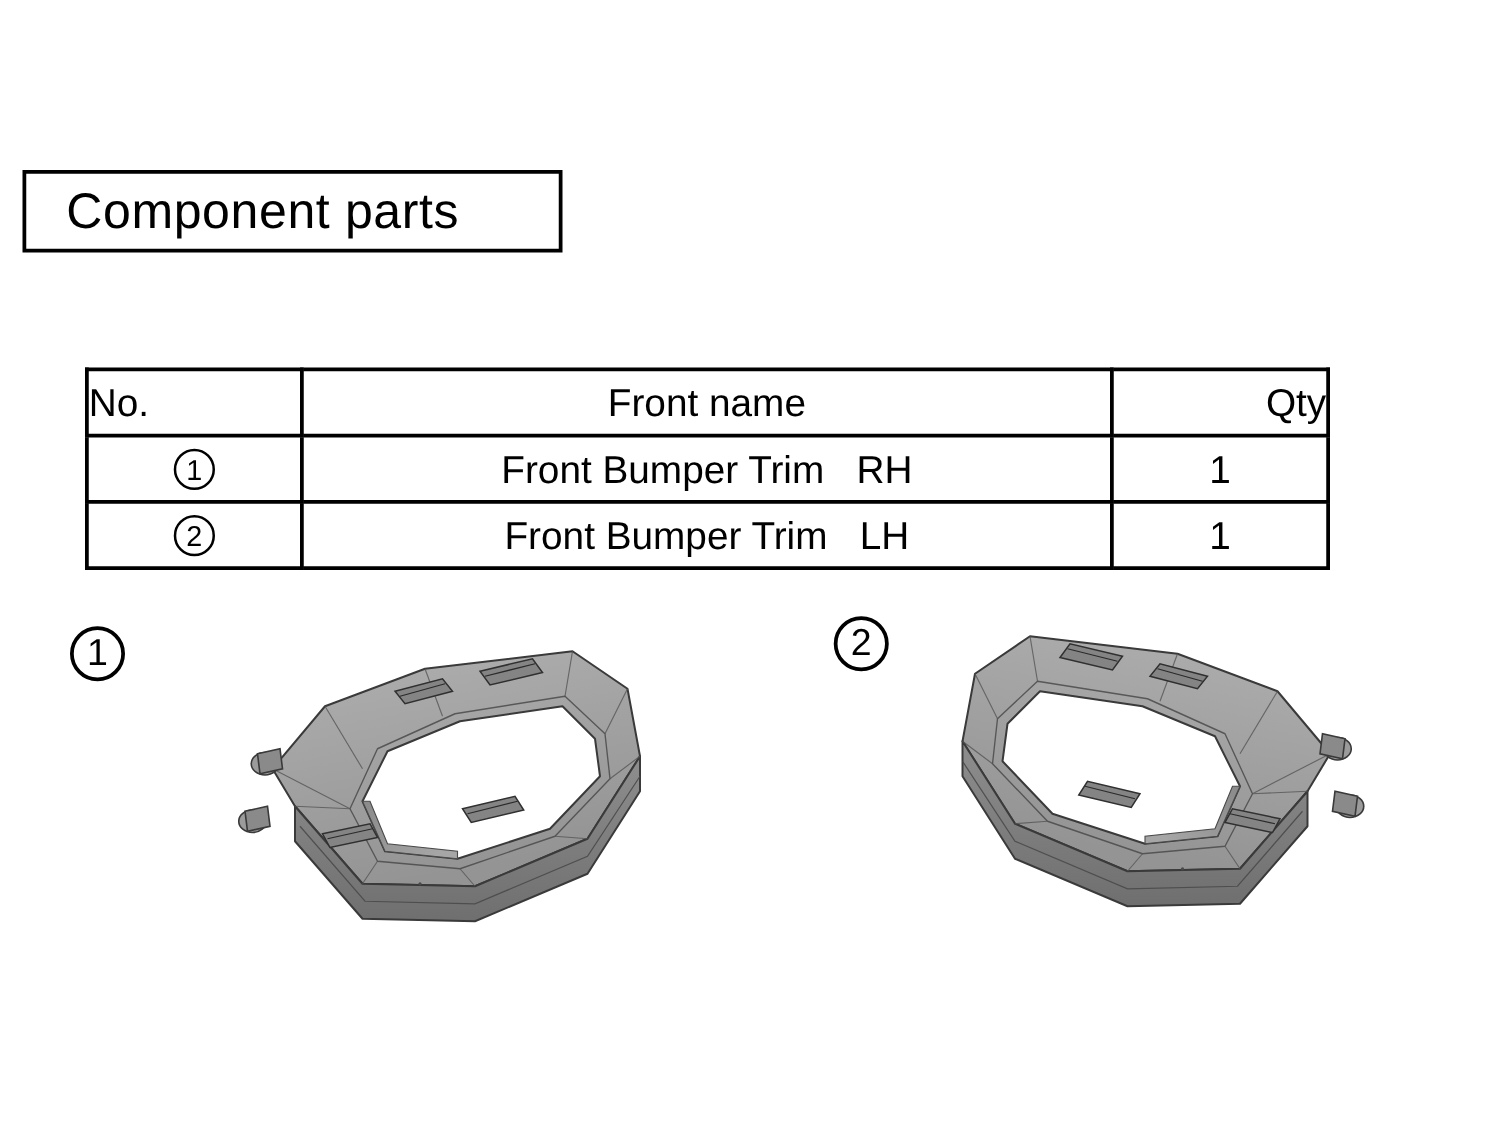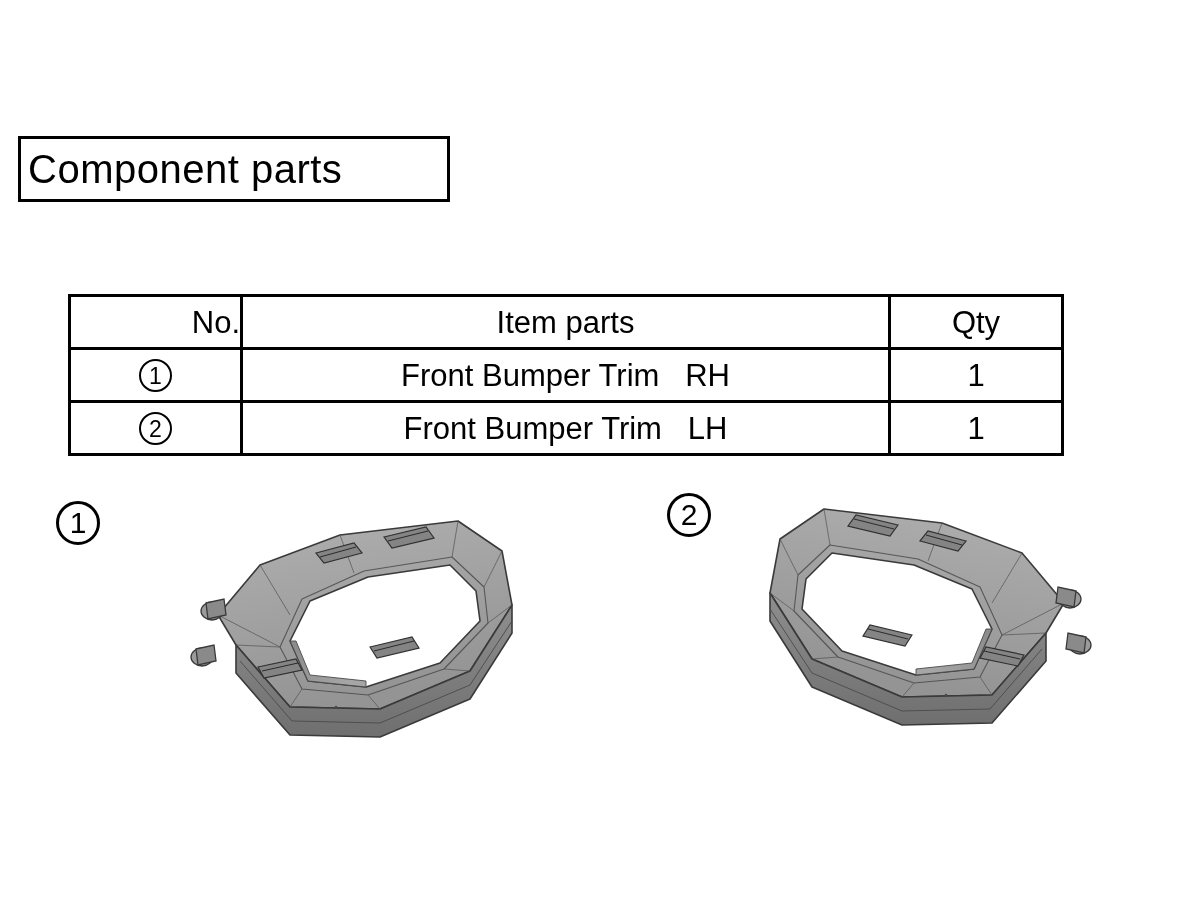--- a/index.html
+++ b/index.html
@@ -28,21 +28,21 @@
     border: 3px solid #000000;
     box-sizing: border-box;
     display: flex;
     align-items: center;
     background: #ffffff;
   }
   .title-text {
     font-size: 40px;
     line-height: 1;
     letter-spacing: 0.5px;
-    padding-left: 7px;
+    padding-left: 32px;
     white-space: nowrap;
   }
 
   
   .parts-table {
     position: absolute;
     left: 68px;
     top: 294px;
     width: 984px;
     border-collapse: collapse;
@@ -52,23 +52,23 @@
   .parts-table td, .parts-table th {
     border: 3px solid #000000;
     height: 50px;
     padding: 0;
     font-weight: normal;
     font-size: 31px;
     line-height: 1;
     vertical-align: middle;
     background: #ffffff;
   }
-  .col-no    { width: 169px; text-align: right; }
+  .col-no    { width: 169px; text-align: left; }
   .col-item  { width: 645px; text-align: center; }
-  .col-qty   { width: 170px; text-align: center; }
+  .col-qty   { width: 170px; text-align: right; }
 
   .cell-no   { text-align: center; font-size: 30px; }
   .cell-item { text-align: center; padding-left: 11px; font-size: 31px; white-space: pre; }
   .cell-qty  { text-align: center; font-size: 30px; }
 
   
   .circ {
     display: inline-block;
     width: 33px;
     height: 33px;
@@ -111,21 +111,21 @@
 <body>
 
 <div class="title-box">
   <div class="title-text">Component parts</div>
 </div>
 
 <table class="parts-table">
   <thead>
     <tr>
       <th class="col-no">No.</th>
-      <th class="col-item">Item parts</th>
+      <th class="col-item">Front name</th>
       <th class="col-qty">Qty</th>
     </tr>
   </thead>
   <tbody>
     <tr>
       <td class="cell-no">
         <span class="circ">1</span>
       </td>
       <td class="cell-item">Front Bumper Trim   RH</td>
       <td class="cell-qty">1</td>

